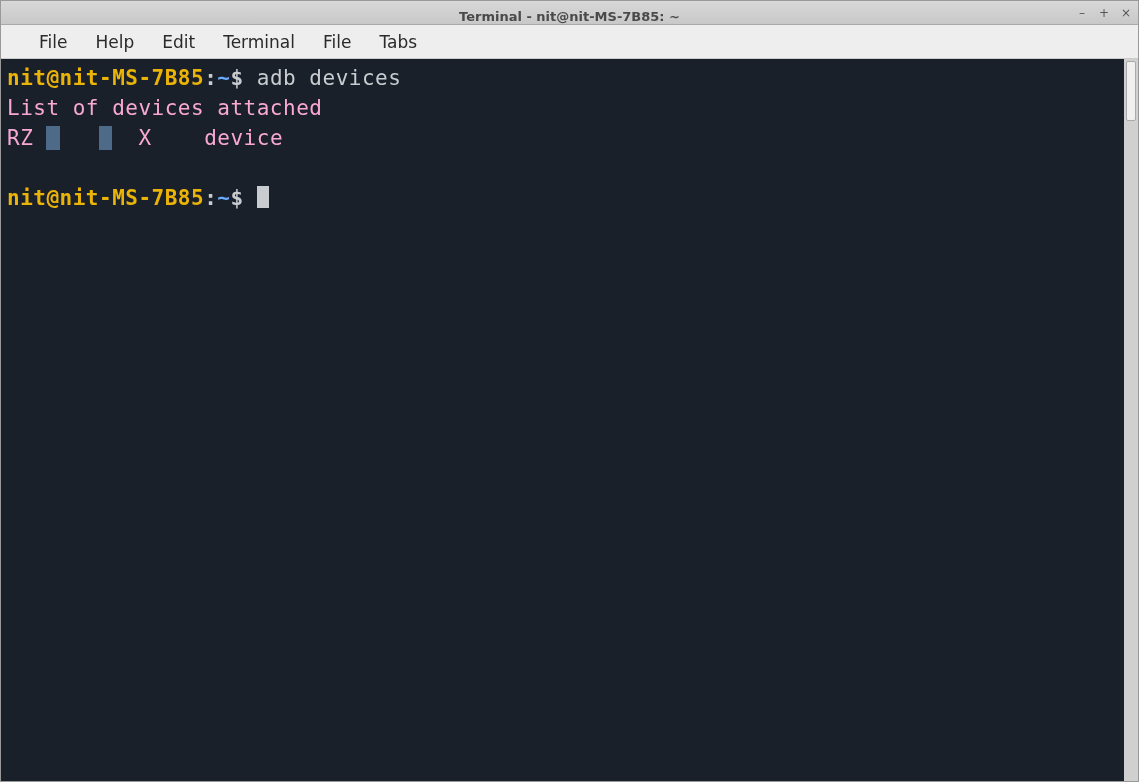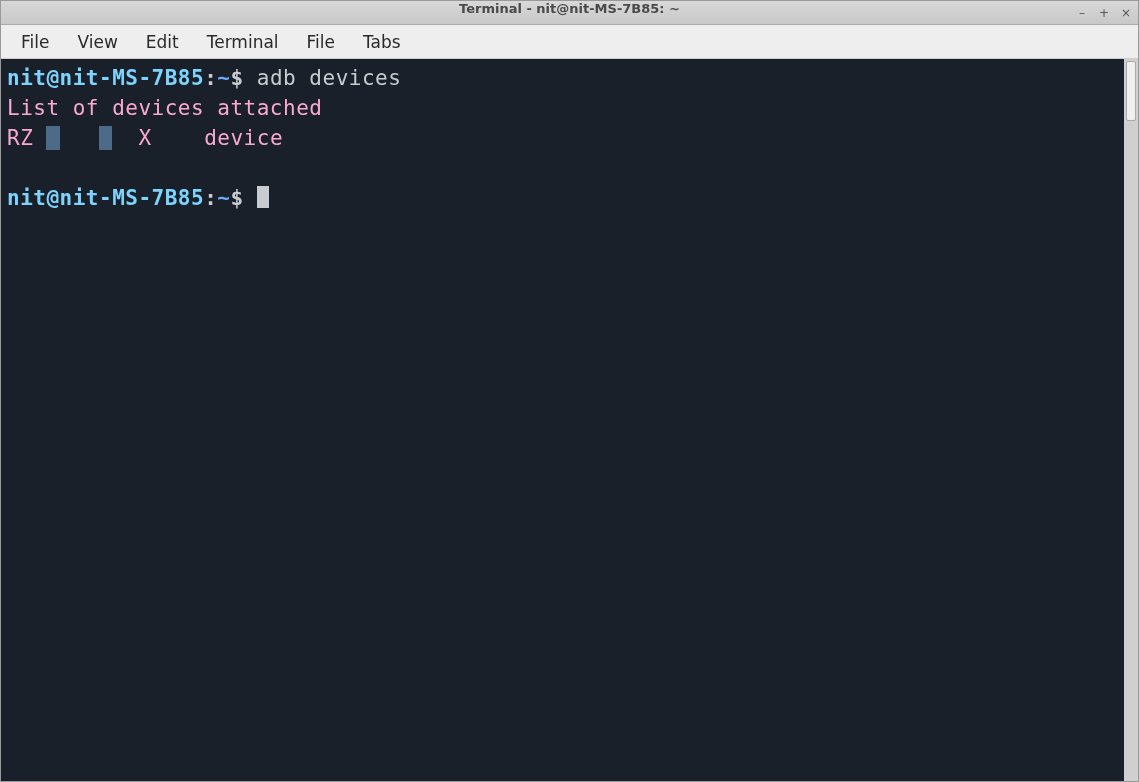--- a/index.html
+++ b/index.html
@@ -19,21 +19,21 @@
       height: 100%;
       display: flex;
       flex-direction: column;
       background: #e8e8e8;
       border: 1px solid #999;
     }
     .titlebar {
       height: 24px;
       background: linear-gradient(to bottom, #d8d8d8, #c8c8c8);
       display: flex;
-      align-items: flex-start;
+      align-items: flex-end;
       justify-content: center;
       position: relative;
       border-bottom: 1px solid #aaa;
     }
     .titlebar-title {
       font-size: 13px;
       font-weight: bold;
       color: #4a4a4a;
     }
     .window-controls {
@@ -54,21 +54,21 @@
       color: #555;
       font-size: 12px;
       line-height: 1;
       cursor: pointer;
     }
     .menubar {
       height: 34px;
       background: #eeeeee;
       display: flex;
       align-items: center;
-      padding: 0 8px;
+      padding: 0 26px;
       gap: 4px;
       border-bottom: 1px solid #ccc;
     }
     .menu-item {
       padding: 4px 12px;
       font-size: 17px;
       color: #2a2a2a;
       cursor: pointer;
     }
     .terminal-wrap {
@@ -80,21 +80,21 @@
     .terminal {
       flex: 1;
       padding: 4px 6px;
       font-family: "DejaVu Sans Mono", "Liberation Mono", monospace;
       font-size: 21px;
       line-height: 30px;
       color: #c8ccd0;
       white-space: pre;
       letter-spacing: 0.5px;
     }
-    .prompt-user { color: #7dd3fc; font-weight: bold; }
+    .prompt-user { color: #eab308; font-weight: bold; }
     .prompt-colon { color: #c8ccd0; font-weight: bold; }
     .prompt-path  { color: #6aa8ff; font-weight: bold; }
     .prompt-dollar{ color: #c8ccd0; font-weight: bold; }
     .cmd { color: #c8ccd0; margin-top: 20px; }
     .out { color: #f9a8d4; }
     .sel { background: #4d6a88; color: #4d6a88; }
     .cursor {
       display: inline-block;
       width: 12px;
       height: 22px;
@@ -127,21 +127,21 @@
     <span class="titlebar-title">Terminal - nit@nit-MS-7B85: ~</span>
     <div class="window-controls">
       <span class="win-btn">–</span>
       <span class="win-btn">+</span>
       <span class="win-btn">×</span>
     </div>
   </div>
 
   <div class="menubar">
     <div class="menu-item">File</div>
-    <div class="menu-item">View</div>
+    <div class="menu-item">Help</div>
     <div class="menu-item">Edit</div>
     <div class="menu-item">Terminal</div>
     <div class="menu-item">File</div>
     <div class="menu-item">Tabs</div>
   </div>
 
   <div class="terminal-wrap">
     <div class="terminal"><div class="line"><span class="prompt-user">nit@nit-MS-7B85</span><span class="prompt-colon">:</span><span class="prompt-path">~</span><span class="prompt-dollar">$</span><span class="cmd"> adb devices</span></div><div class="line"><span class="out">List of devices attached</span></div><div class="line"><span class="out">RZ </span><span class="sel"> </span><span class="out">   </span><span class="sel"> </span><span class="out">  X    device</span></div><div class="line"> </div><div class="line"><span class="prompt-user">nit@nit-MS-7B85</span><span class="prompt-colon">:</span><span class="prompt-path">~</span><span class="prompt-dollar">$</span><span> </span><span class="cursor"></span></div></div>
     <div class="scrollbar">
       <div class="thumb"></div>

